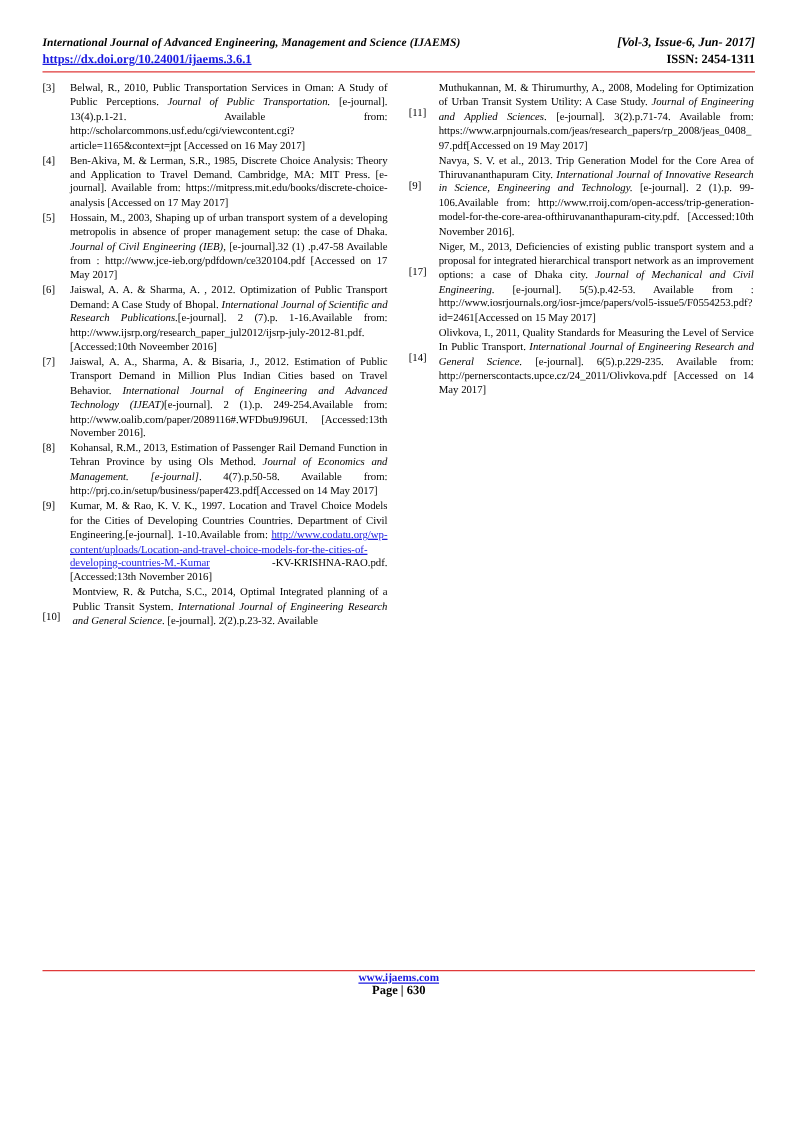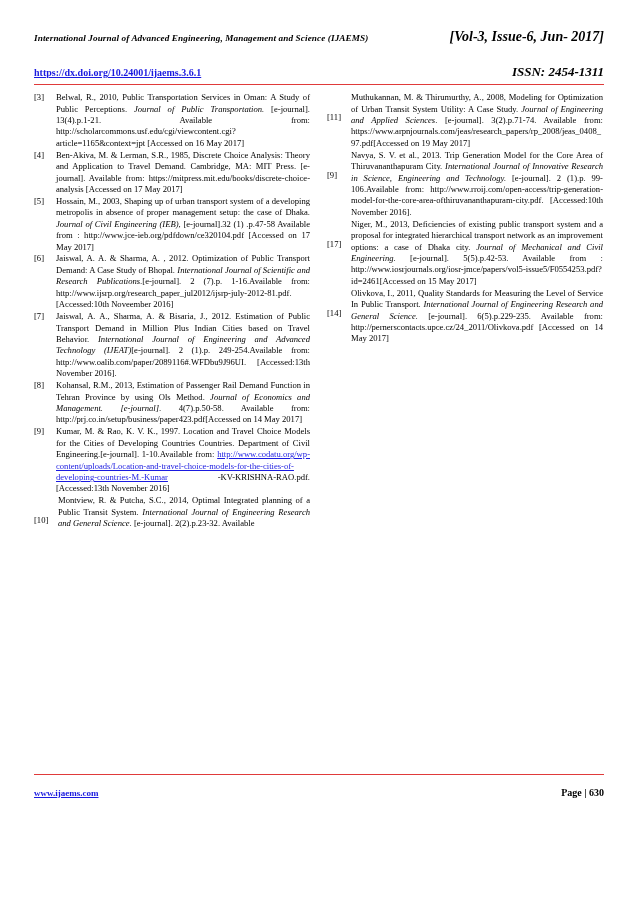--- a/index.html
+++ b/index.html
@@ -34,35 +34,33 @@
   }
   .journal-title {
     font-style: italic;
     font-weight: bold;
     font-size: 9.2px;
     letter-spacing: 0.1px;
   }
   .issue-info {
     font-style: italic;
     font-weight: bold;
-    font-size: 14px;
+    font-size: 10px;
     white-space: nowrap;
   }
   .doi-link {
     font-size: 10px;
     font-weight: bold;
     color: #1a1ae0;
     text-decoration: underline;
     font-style: normal;
   }
   .issn {
-    font-size: 13px;
+    font-size: 10px;
     font-weight: bold;
-    font-style: italic;
-    margin-top: 18px;
   }
   
   .columns {
     display: flex;
     gap: 17px;
     height: 742px;
   }
   .col {
     width: 276px;
     font-size: 8.6px;
@@ -95,24 +93,25 @@
     color: #1a1ae0;
     text-decoration: underline;
   }
   
   .footer {
     position: absolute;
     left: 34px;
     right: 34px;
     bottom: 20px;
     border-top: 1.6px solid #e03a3a;
-    padding-top: 12px;
+    padding-top: 0;
     display: flex;
     justify-content: space-between;
-    align-items: flex-end;
+    align-items: center;
+    flex-direction: column;
   }
   .footer-left {
     font-size: 9px;
     font-weight: bold;
     color: #1a1ae0;
     text-decoration: underline;
   }
   .footer-right {
     font-size: 10px;
     font-weight: bold;

